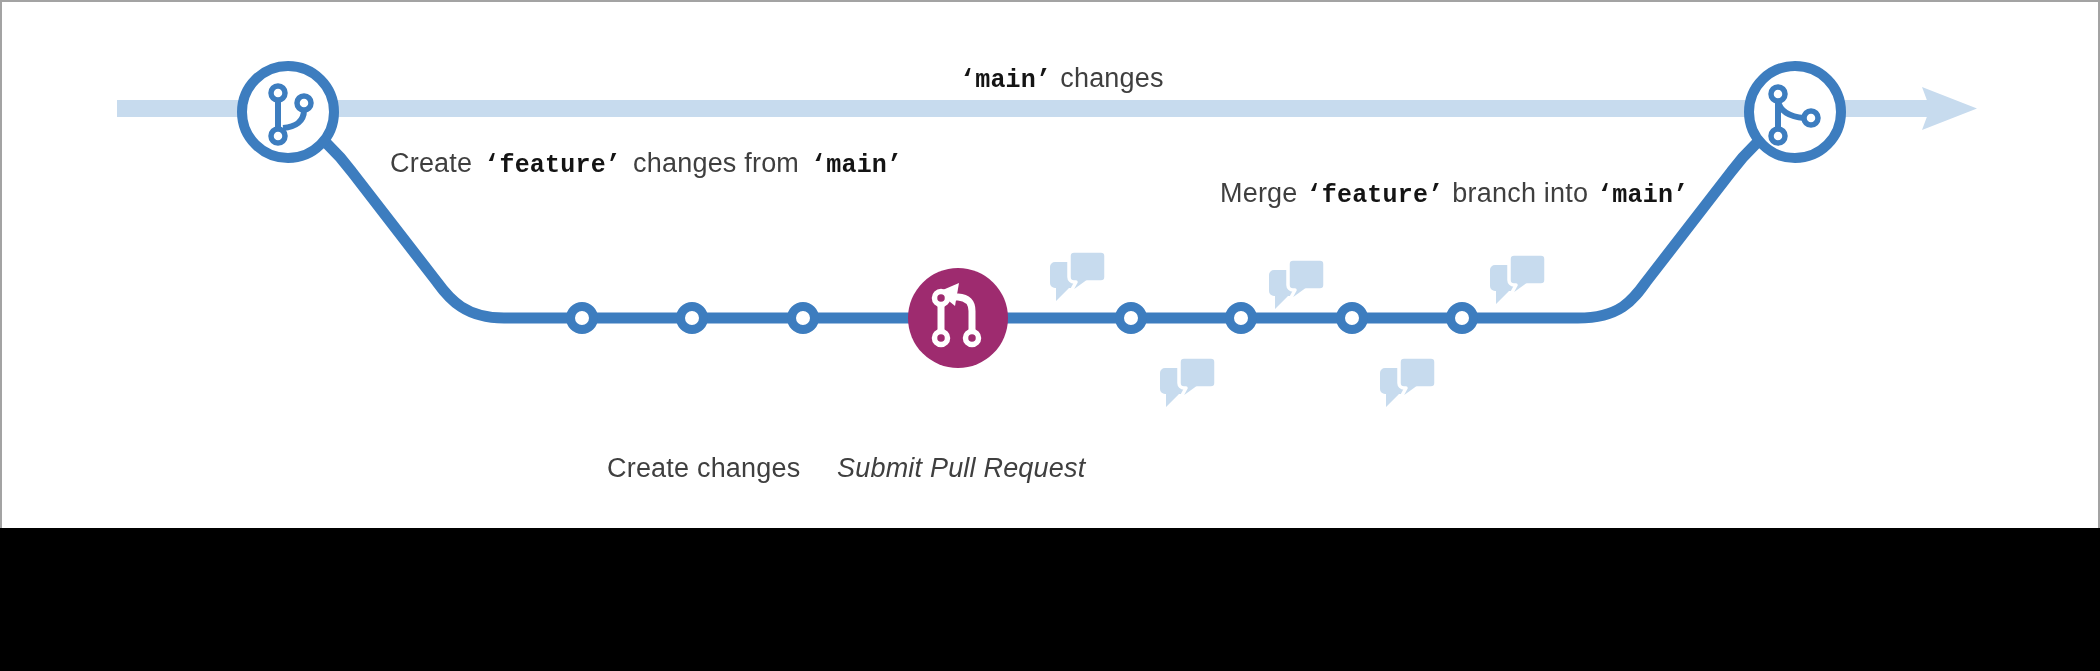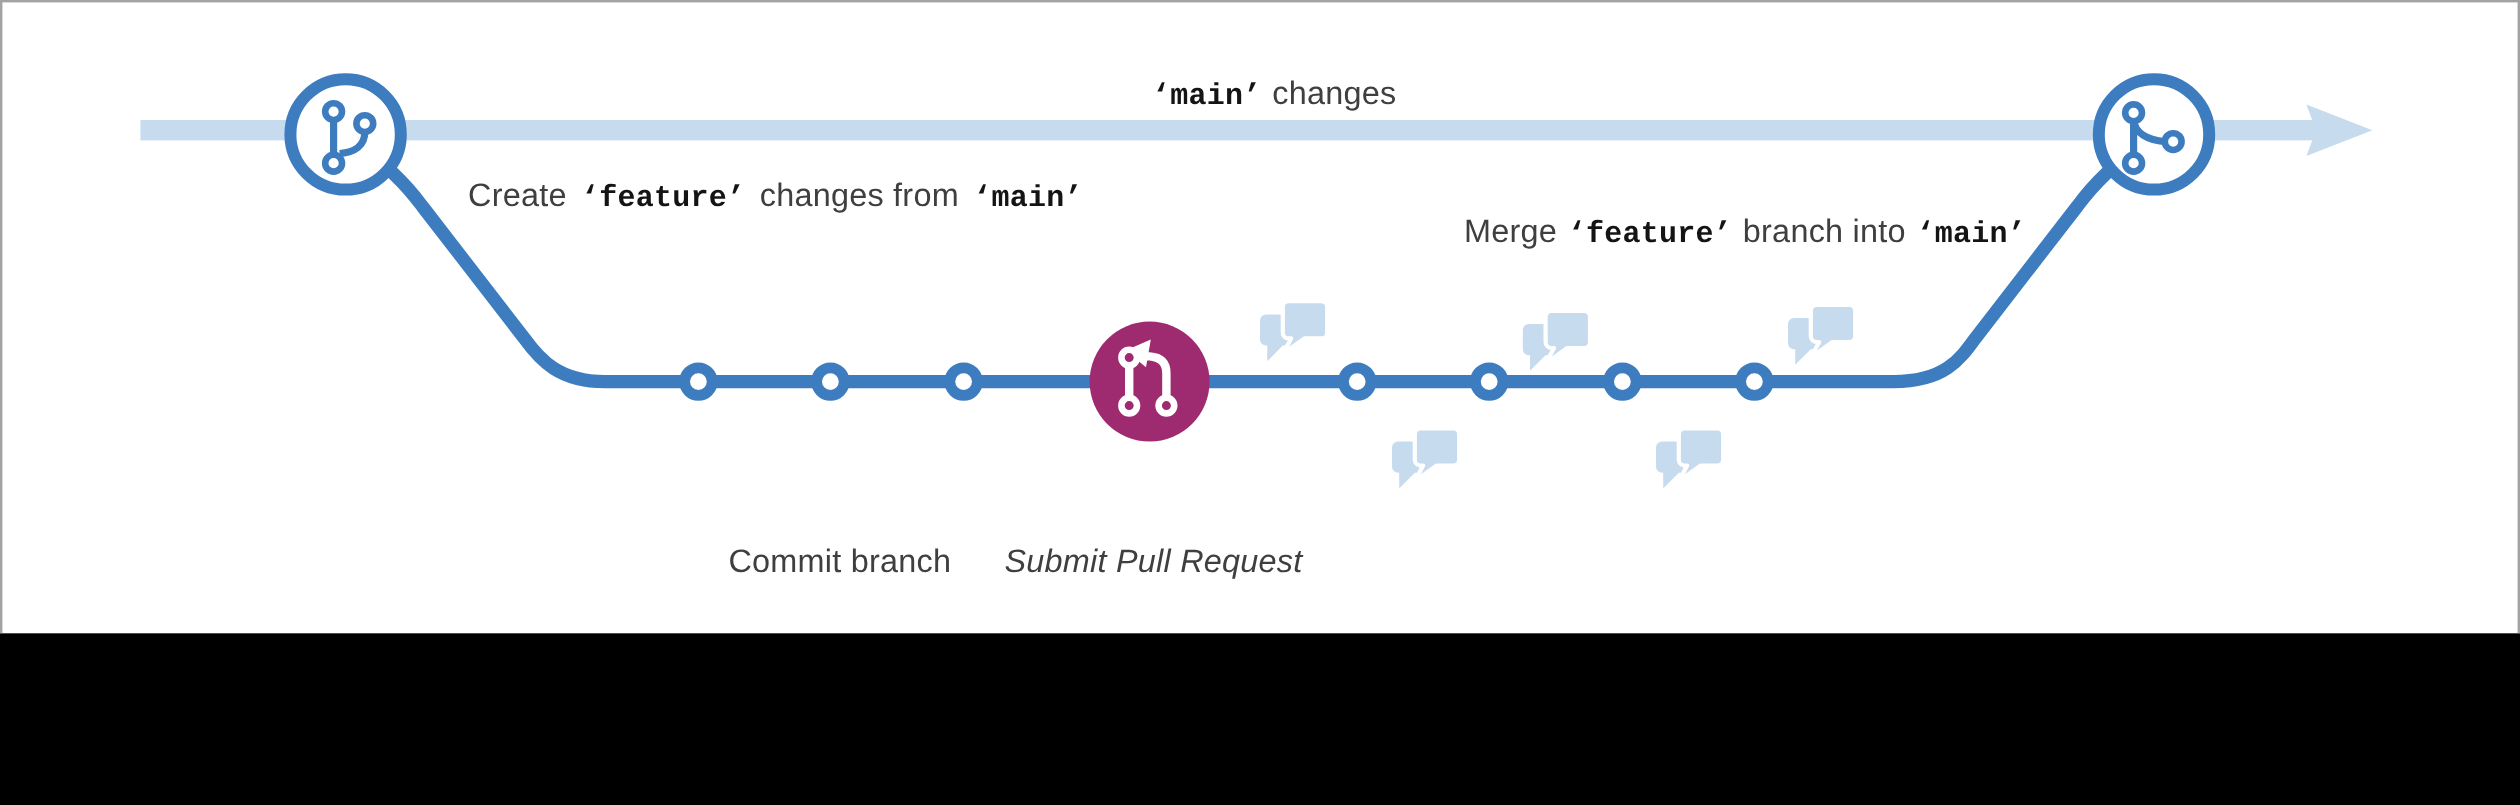--- a/index.html
+++ b/index.html
@@ -104,18 +104,18 @@
       <span class="code">‘main’</span>
     </div>
 
     <div class="label" style="left:1218px;top:158px;margin-top:18px;">
       <span>Merge</span>
       <span class="code">‘feature’</span>
       <span>branch into</span>
       <span class="code">‘main’</span>
     </div>
 
-    <div class="step" style="left:605px;top:451px;">Commit branch</div>
+    <div class="step" style="left:605px;top:451px;">Create changes</div>
     <div class="step" style="left:835px;top:451px;font-style:italic;">Submit Pull Request</div>
   </div>
 
   <div class="blackbar"></div>
 </div>
 
 </body></html>

